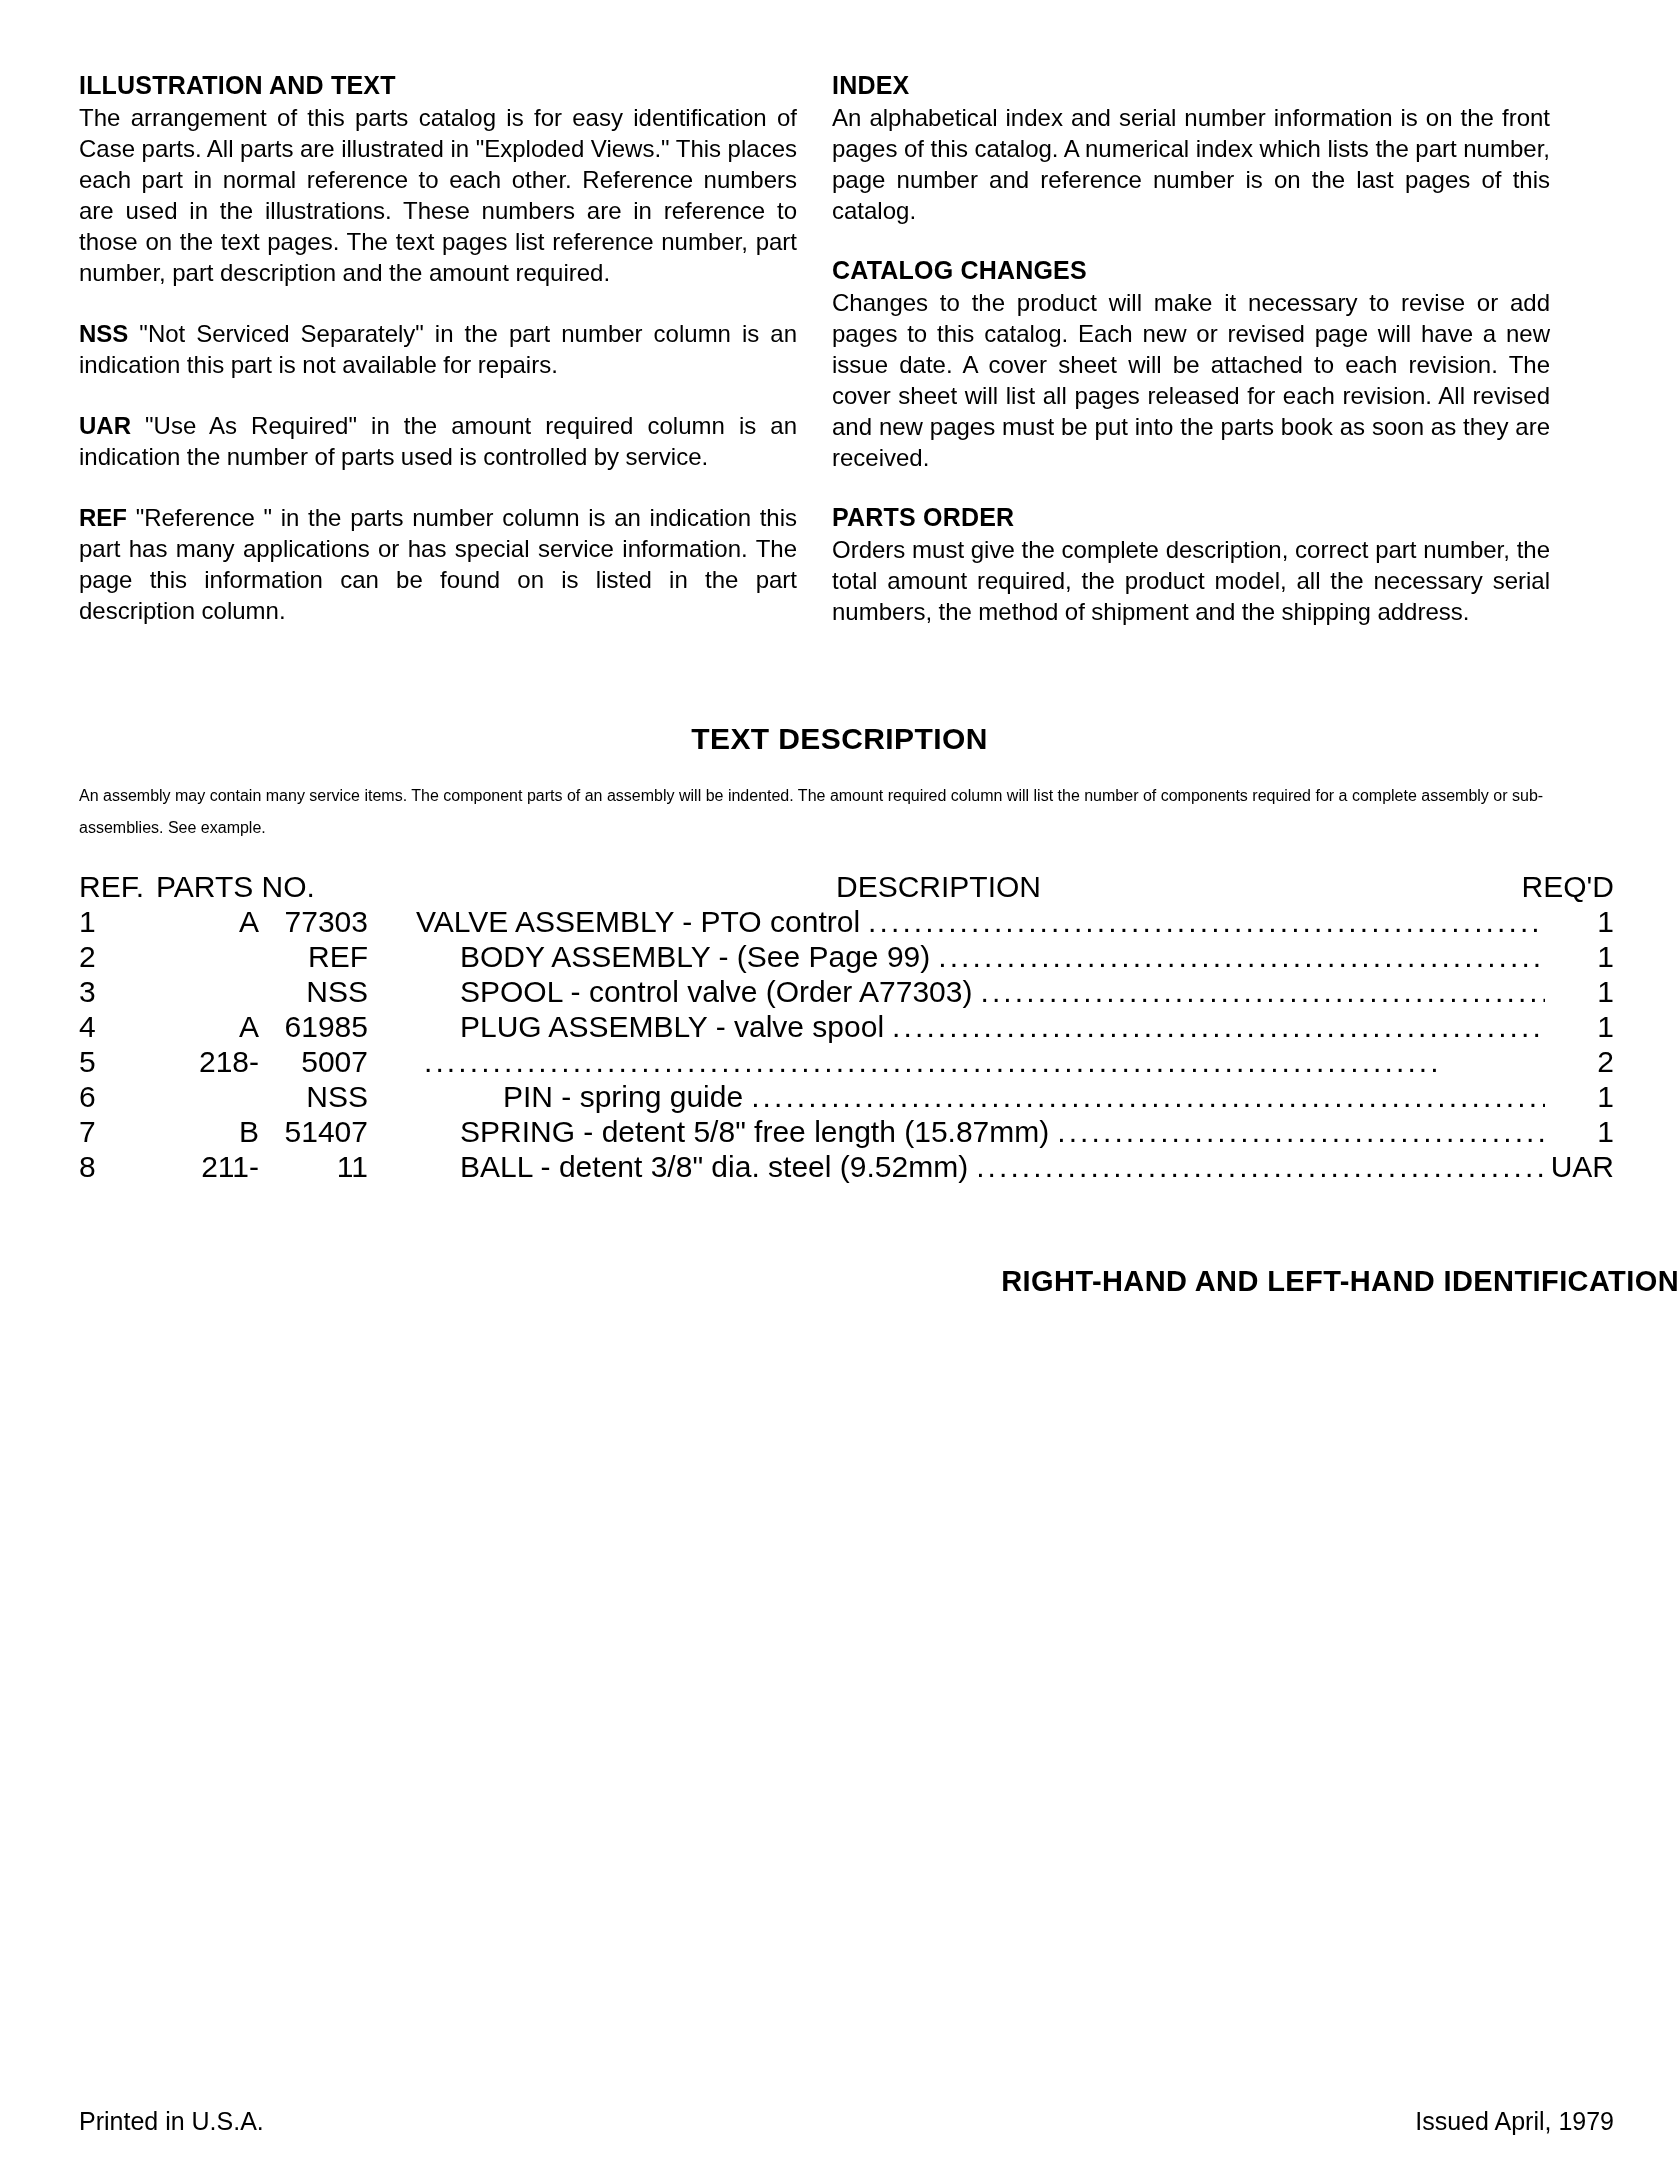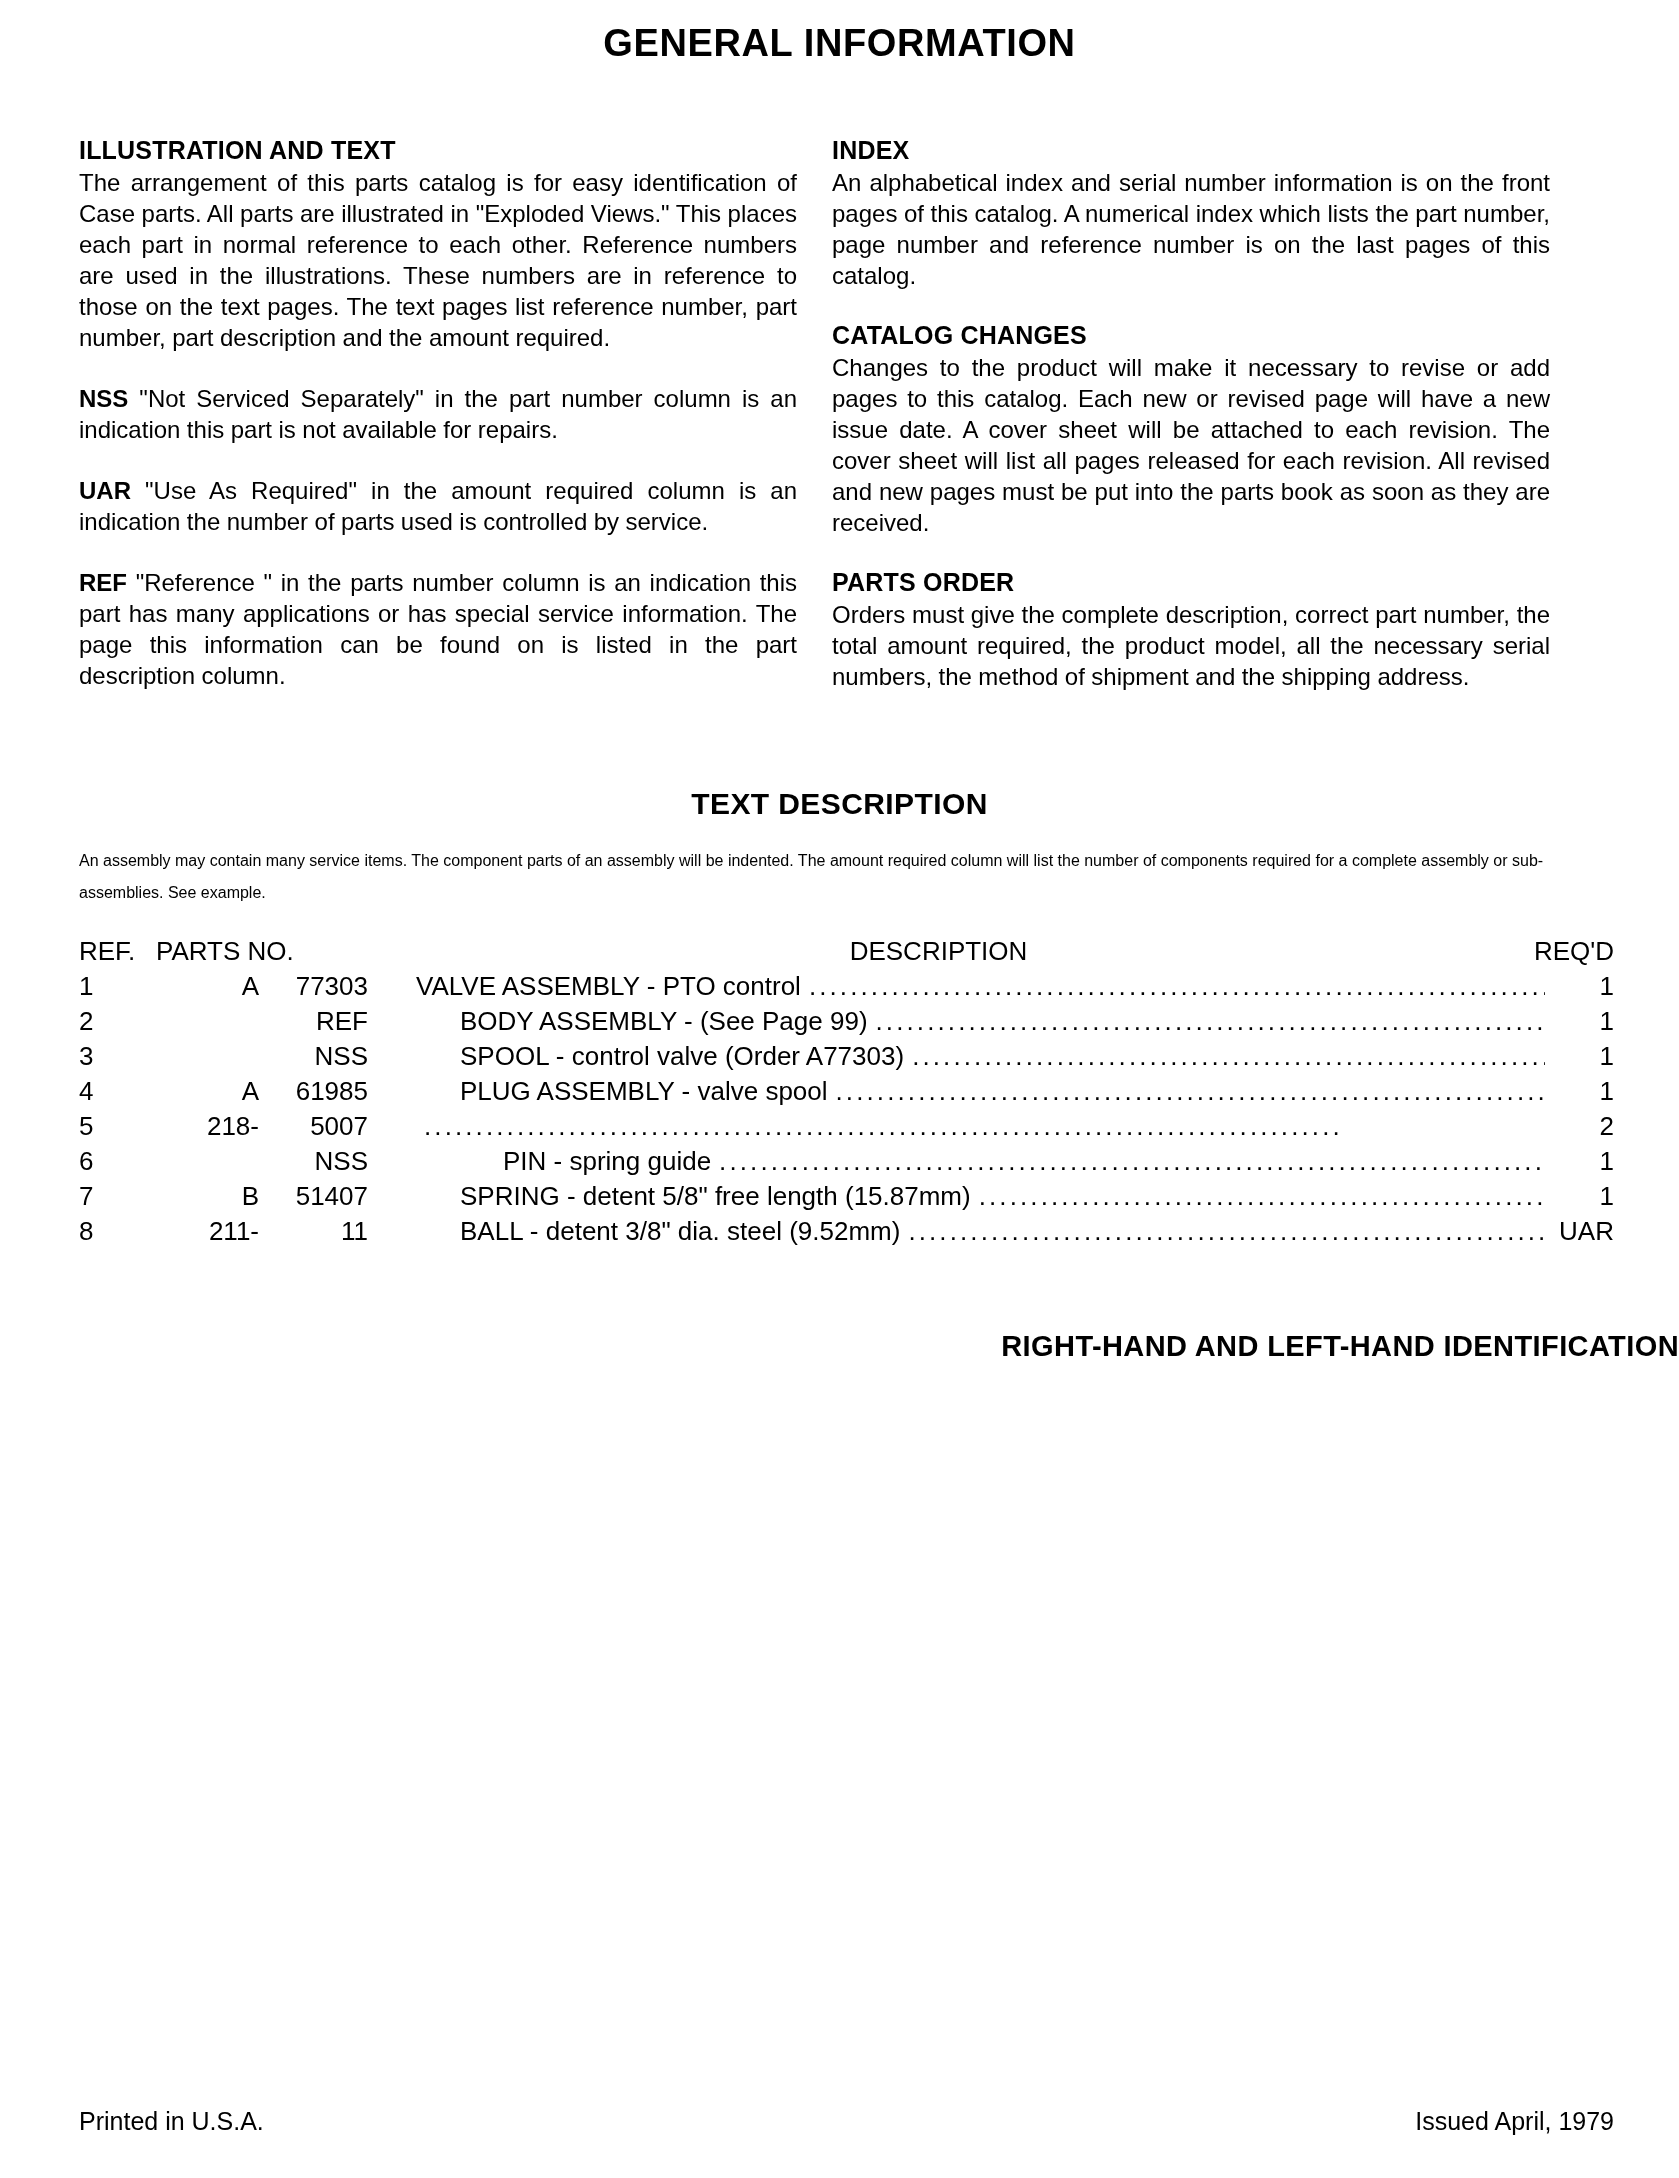--- a/index.html
+++ b/index.html
@@ -71,21 +71,21 @@
   .td-intro {
     padding: 0 65px 0 79px;
     font-size: 16px;
     line-height: 31.5px;
     margin: 0;
   }
 
   
   .parts {
     padding: 26px 65px 0 79px;
-    font-size: 26px;
+    font-size: 30px;
   }
   .prow {
     display: flex;
     align-items: baseline;
     line-height: 35px;
     white-space: nowrap;
   }
   .c-ref    { width: 77px; flex: 0 0 77px; }
   .c-prefix { width: 103px; flex: 0 0 103px; text-align: right; }
   .c-part   { width: 109px; flex: 0 0 109px; text-align: right; padding-right: 4px;}
@@ -132,21 +132,20 @@
     display: flex;
     justify-content: space-between;
     font-size: 25px;
   }
 </style>
 </head>
 <body>
 
 <div class="page">
 
-  <h1 class="main-title">GENERAL INFORMATION</h1>
 
   <div class="columns">
 
     <div class="col">
 
       <div class="sec-head">ILLUSTRATION AND TEXT</div>
       <p class="body">The arrangement of this parts catalog is for easy identification of Case parts. All parts are illustrated in "Exploded Views." This places each part in normal reference to each other. Reference numbers are used in the illustrations. These numbers are in reference to those on the text pages. The text pages list reference number, part number, part description and the amount required.</p>
 
       <p class="body"><span class="bold">NSS</span><span> "Not Serviced Separately" in the part number column is an indication this part is not available for repairs.</span></p>
 

